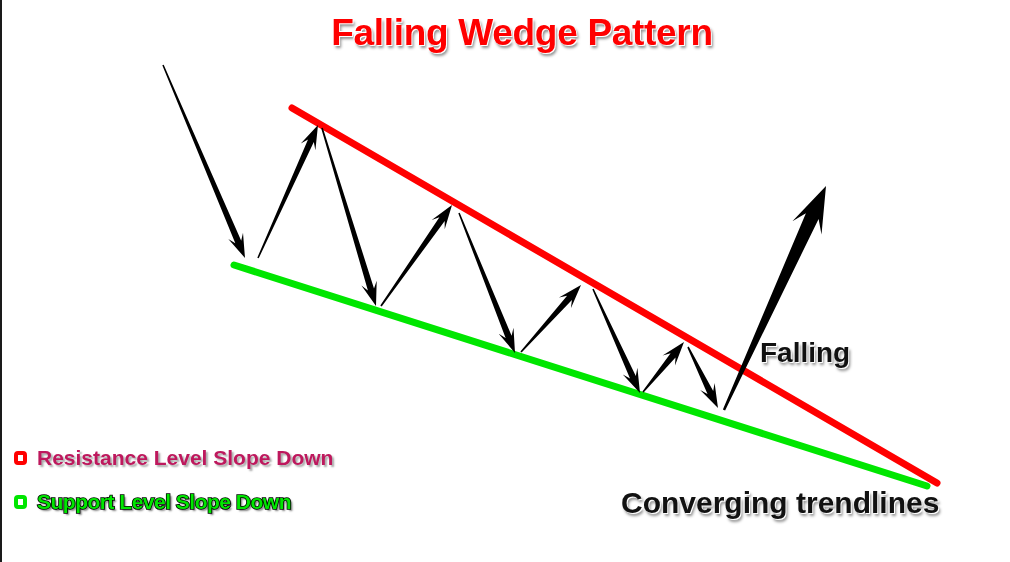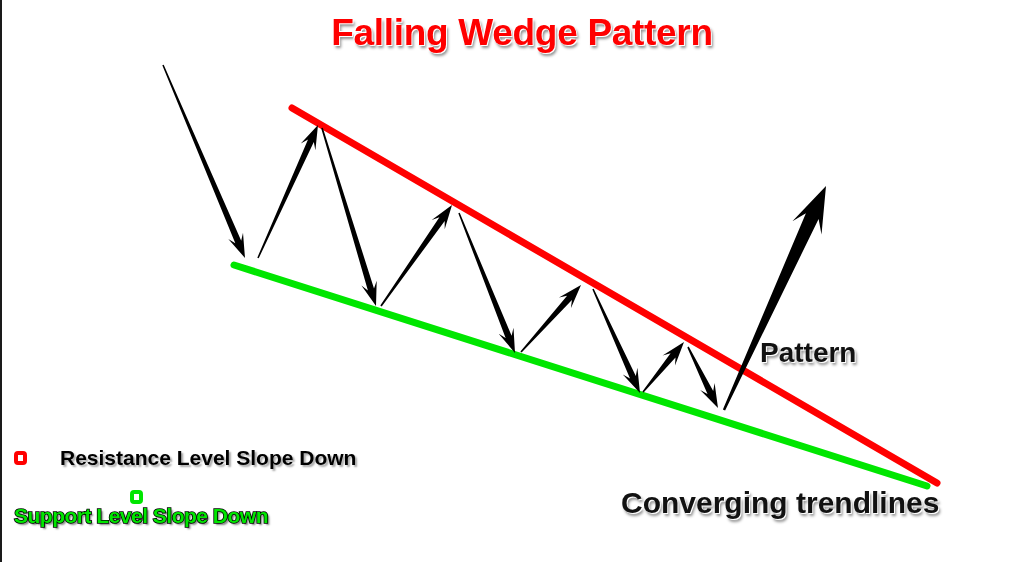--- a/index.html
+++ b/index.html
@@ -7,23 +7,23 @@
   .left-border { position:absolute; left:0; top:0; width:2px; height:562px; background:#1a1a1a; }
   .title { position:absolute; left:0; width:1044px; top:12px; text-align:center; font-size:37px; font-weight:bold; color:#ff0000;
            text-shadow: 1px 1px 0 #fff, -1px -1px 0 #fff, 2px 3px 3px rgba(0,0,0,0.45); letter-spacing:-0.3px; }
   svg.diagram { position:absolute; left:0; top:0; }
   .label-black { position:absolute; font-weight:bold; color:#111; text-shadow: 1px 1px 0 #fff, 2px 3px 3px rgba(0,0,0,0.45); }
   .breakout { left:760px; top:337px; font-size:28px; }
   .converging { left:621px; top:486px; font-size:30px; }
   .legend-item { position:absolute; left:14px; display:flex; align-items:center; }
   .legend-swatch { width:13px; height:14px; border-radius:4px; box-sizing:border-box; border:4px solid; margin-right:10px; background:#fff; }
   .legend-resistance { top:446px; }
-  .legend-support { top:490px;flex-direction:column; }
+  .legend-support { top:490px; }
   .legend-label { font-size:21px; font-weight:bold; }
-  .legend-resistance .legend-label { color:#000000; font-weight:normal; font-weight:600; text-shadow: 2px 2px 2px rgba(0,0,0,0.35); margin-left: 23px; }
+  .legend-resistance .legend-label { color:#be185d; font-weight:normal; font-weight:600; text-shadow: 2px 2px 2px rgba(0,0,0,0.35); }
   .legend-support .legend-label { color:#00e600; -webkit-text-stroke:1.6px #000; paint-order:stroke fill; text-shadow: 2px 2px 2px rgba(0,0,0,0.5); letter-spacing:-0.5px; }
 </style>
 </head>
 <body>
 
 <div class="left-border"></div>
 
 <div class="title">Falling Wedge Pattern</div>
 
 <svg class="diagram" width="1010" height="562" viewBox="0 0 1010 562">
@@ -38,21 +38,21 @@
       <polygon points="381.7,306.5 444.7,221.0 444.7,229.2 452.0,205.0 431.7,220.0 439.4,217.3 380.3,305.5" fill="#000000"></polygon>
       <polygon points="458.3,213.3 505.6,338.1 498.7,333.7 515.0,353.0 513.5,327.7 511.6,335.8 459.7,212.7" fill="#000000"></polygon>
       <polygon points="521.6,352.5 571.9,300.0 570.9,308.2 581.0,285.0 559.0,297.5 567.1,295.7 520.4,351.5" fill="#000000"></polygon>
       <polygon points="592.3,289.3 630.0,378.6 622.8,374.4 640.0,393.0 637.4,367.8 635.8,375.9 593.7,288.7" fill="#000000"></polygon>
       <polygon points="643.6,392.5 675.5,357.4 675.0,365.6 684.0,342.0 662.6,355.5 670.6,353.3 642.4,391.5" fill="#000000"></polygon>
       <polygon points="687.3,347.4 707.5,393.9 700.2,390.0 718.0,408.0 714.6,382.9 713.2,391.1 688.7,346.6" fill="#000000"></polygon>
       <polygon points="725.1,410.5 818.6,219.0 821.5,234.5 826.0,186.0 792.4,221.2 805.9,213.2 722.9,409.5" fill="#000000"></polygon>
     </g>
 </svg>
 
-<div class="label-black breakout">Pattern</div>
+<div class="label-black breakout">Falling</div>
 <div class="label-black converging">Converging trendlines</div>
 
 <div class="legend-item legend-resistance">
   <span class="legend-swatch" id="sw0" style="border-color: rgb(255, 0, 0);"></span>
   <span class="legend-label">Resistance Level Slope Down</span>
 </div>
 <div class="legend-item legend-support">
   <span class="legend-swatch" id="sw1" style="border-color: rgb(0, 230, 0);"></span>
   <span class="legend-label">Support Level Slope Down</span>
 </div>

